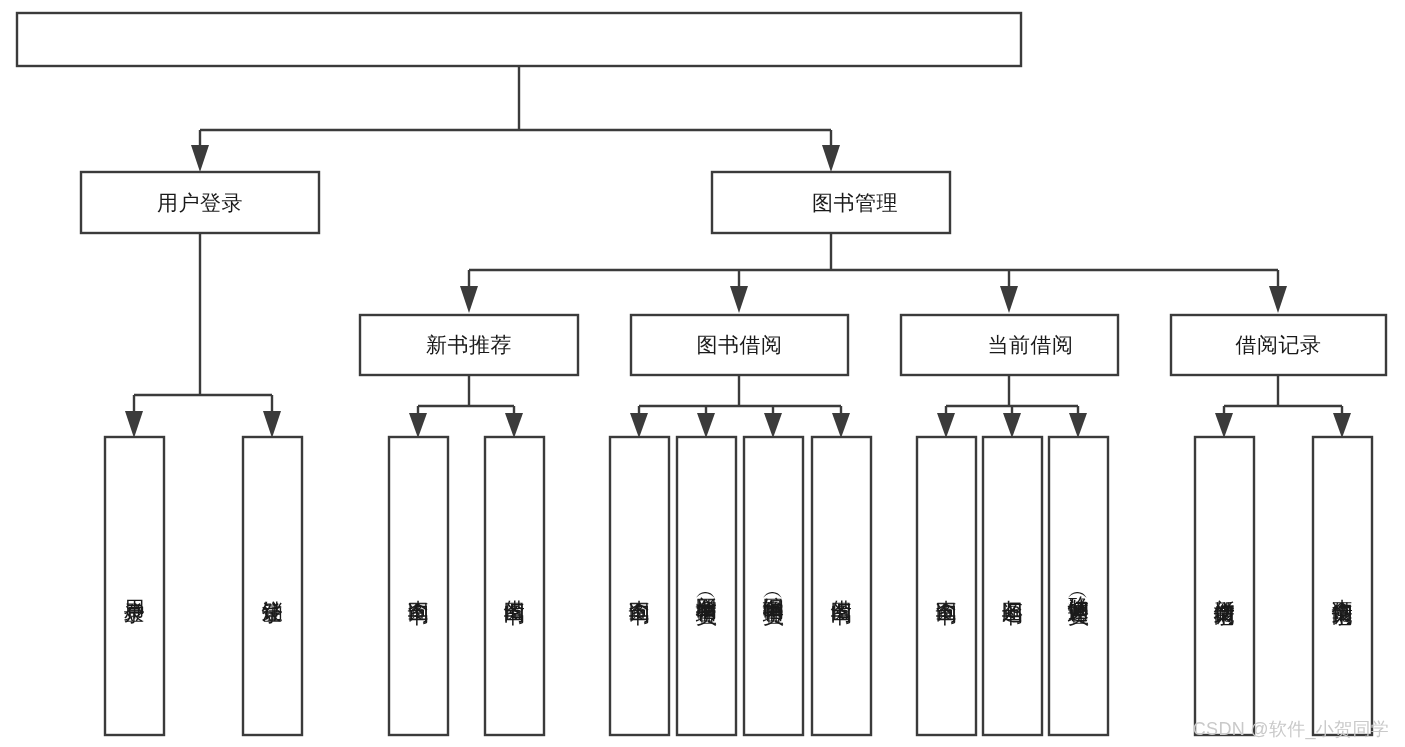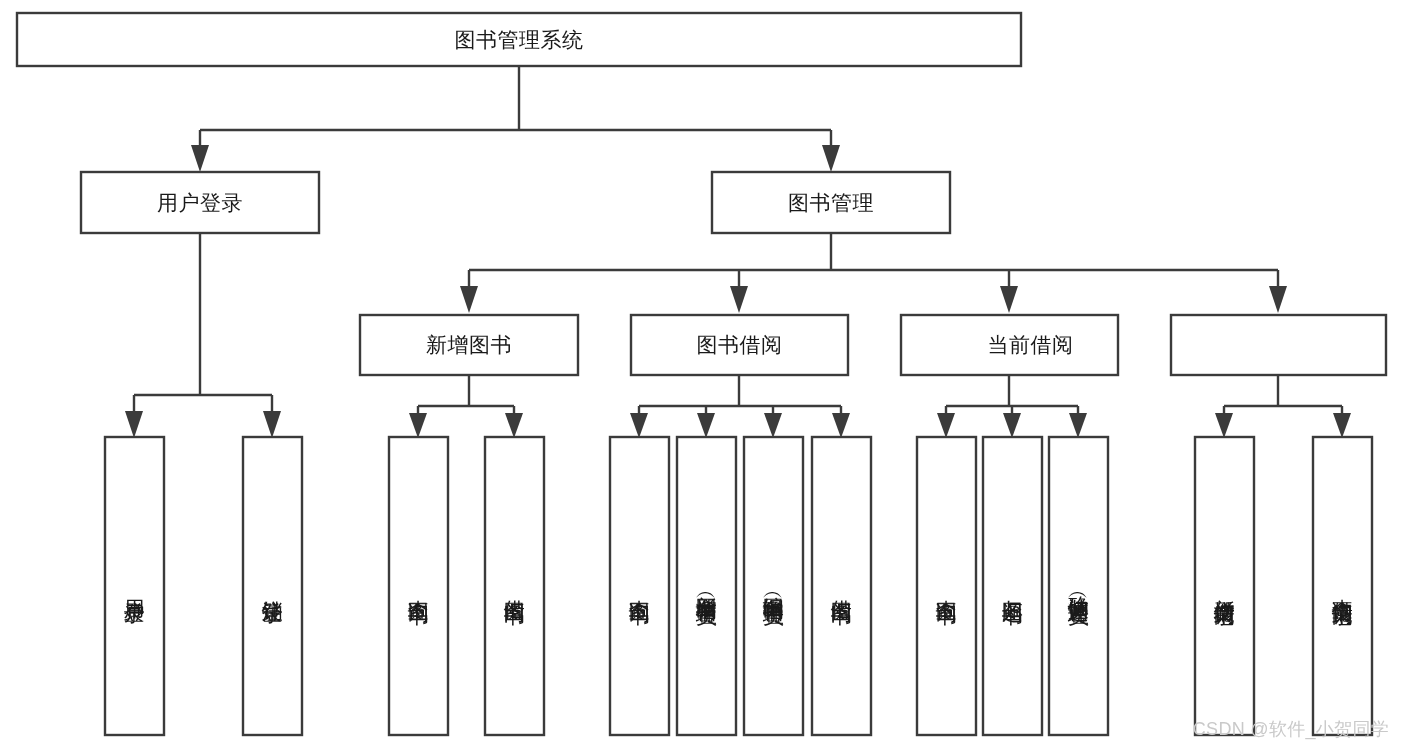--- a/index.html
+++ b/index.html
@@ -161,40 +161,40 @@
 
       <rect class="nodebox" x="917" y="437" width="59" height="298"></rect>
       <rect class="nodebox" x="983" y="437" width="59" height="298"></rect>
       <rect class="nodebox" x="1049" y="437" width="59" height="298"></rect>
 
       <rect class="nodebox" x="1195" y="437" width="59" height="298"></rect>
       <rect class="nodebox" x="1313" y="437" width="59" height="298"></rect>
     </g>
   </svg>
 
-  <div class="htext-wrap" style="left:17px;top:13px;width:1004px;height:53px;">
-    <span class="htext">图书管理系统</span>
-  </div>
 
   <div class="htext-wrap" style="left:81px;top:172px;width:238px;height:61px;">
     <span class="htext">用户登录</span>
   </div>
-  <div class="htext-wrap" style="left:712px;top:172px;width:238px;height:61px;">
+  <div class="htext-wrap" style="left:712px;top:172px;width:238px;height:61px;padding-left:24px;">
     <span class="htext">图书管理</span>
   </div>
 
   <div class="htext-wrap" style="left:360px;top:315px;width:218px;height:60px;">
-    <span class="htext">新增图书</span>
+    <span class="htext">新书推荐</span>
   </div>
   <div class="htext-wrap" style="left:631px;top:315px;width:217px;height:60px;border-radius:16px;">
     <span class="htext">图书借阅</span>
   </div>
   <div class="htext-wrap" style="left:901px;top:315px;width:259px;height:60px;">
     <span class="htext">当前借阅</span>
   </div>
+  <div class="htext-wrap" style="left:1171px;top:315px;width:215px;height:60px;">
+    <span class="htext">借阅记录</span>
+  </div>
 
   <div class="vtext-wrap" style="left:105px;top:437px;width:59px;height:298px;">
     <span class="vtext">用户登录</span>
   </div>
   <div class="vtext-wrap" style="left:243px;top:437px;width:59px;height:298px;">
     <span class="vtext">注销登录</span>
   </div>
 
   <div class="vtext-wrap" style="left:389px;top:437px;width:59px;height:298px;">
     <span class="vtext">查询图书</span>

